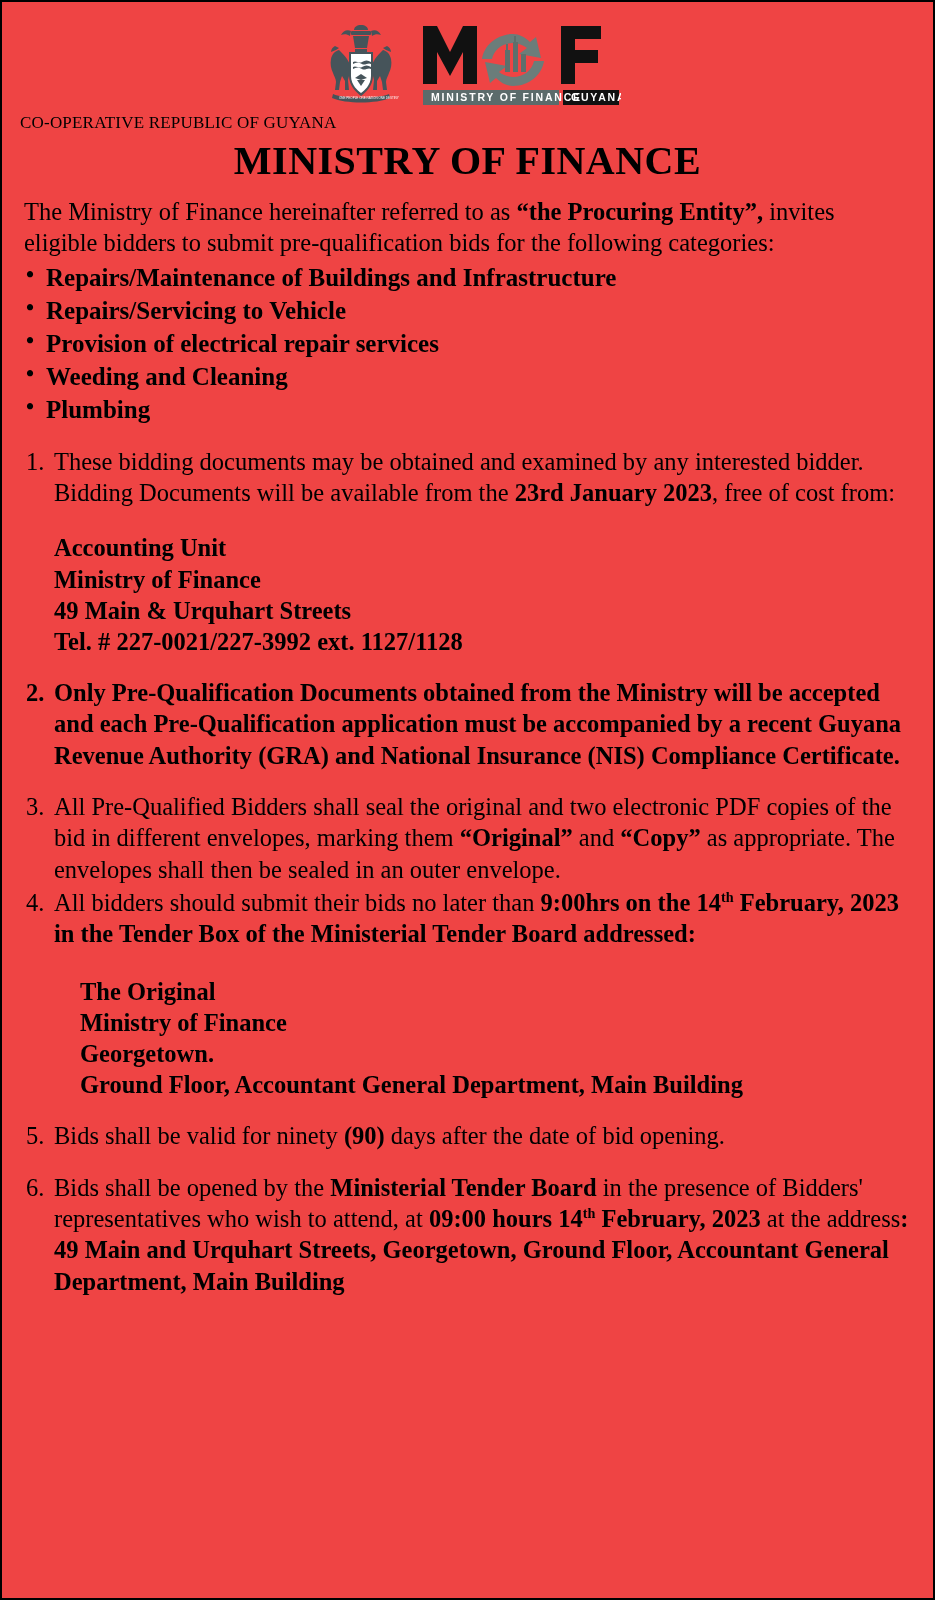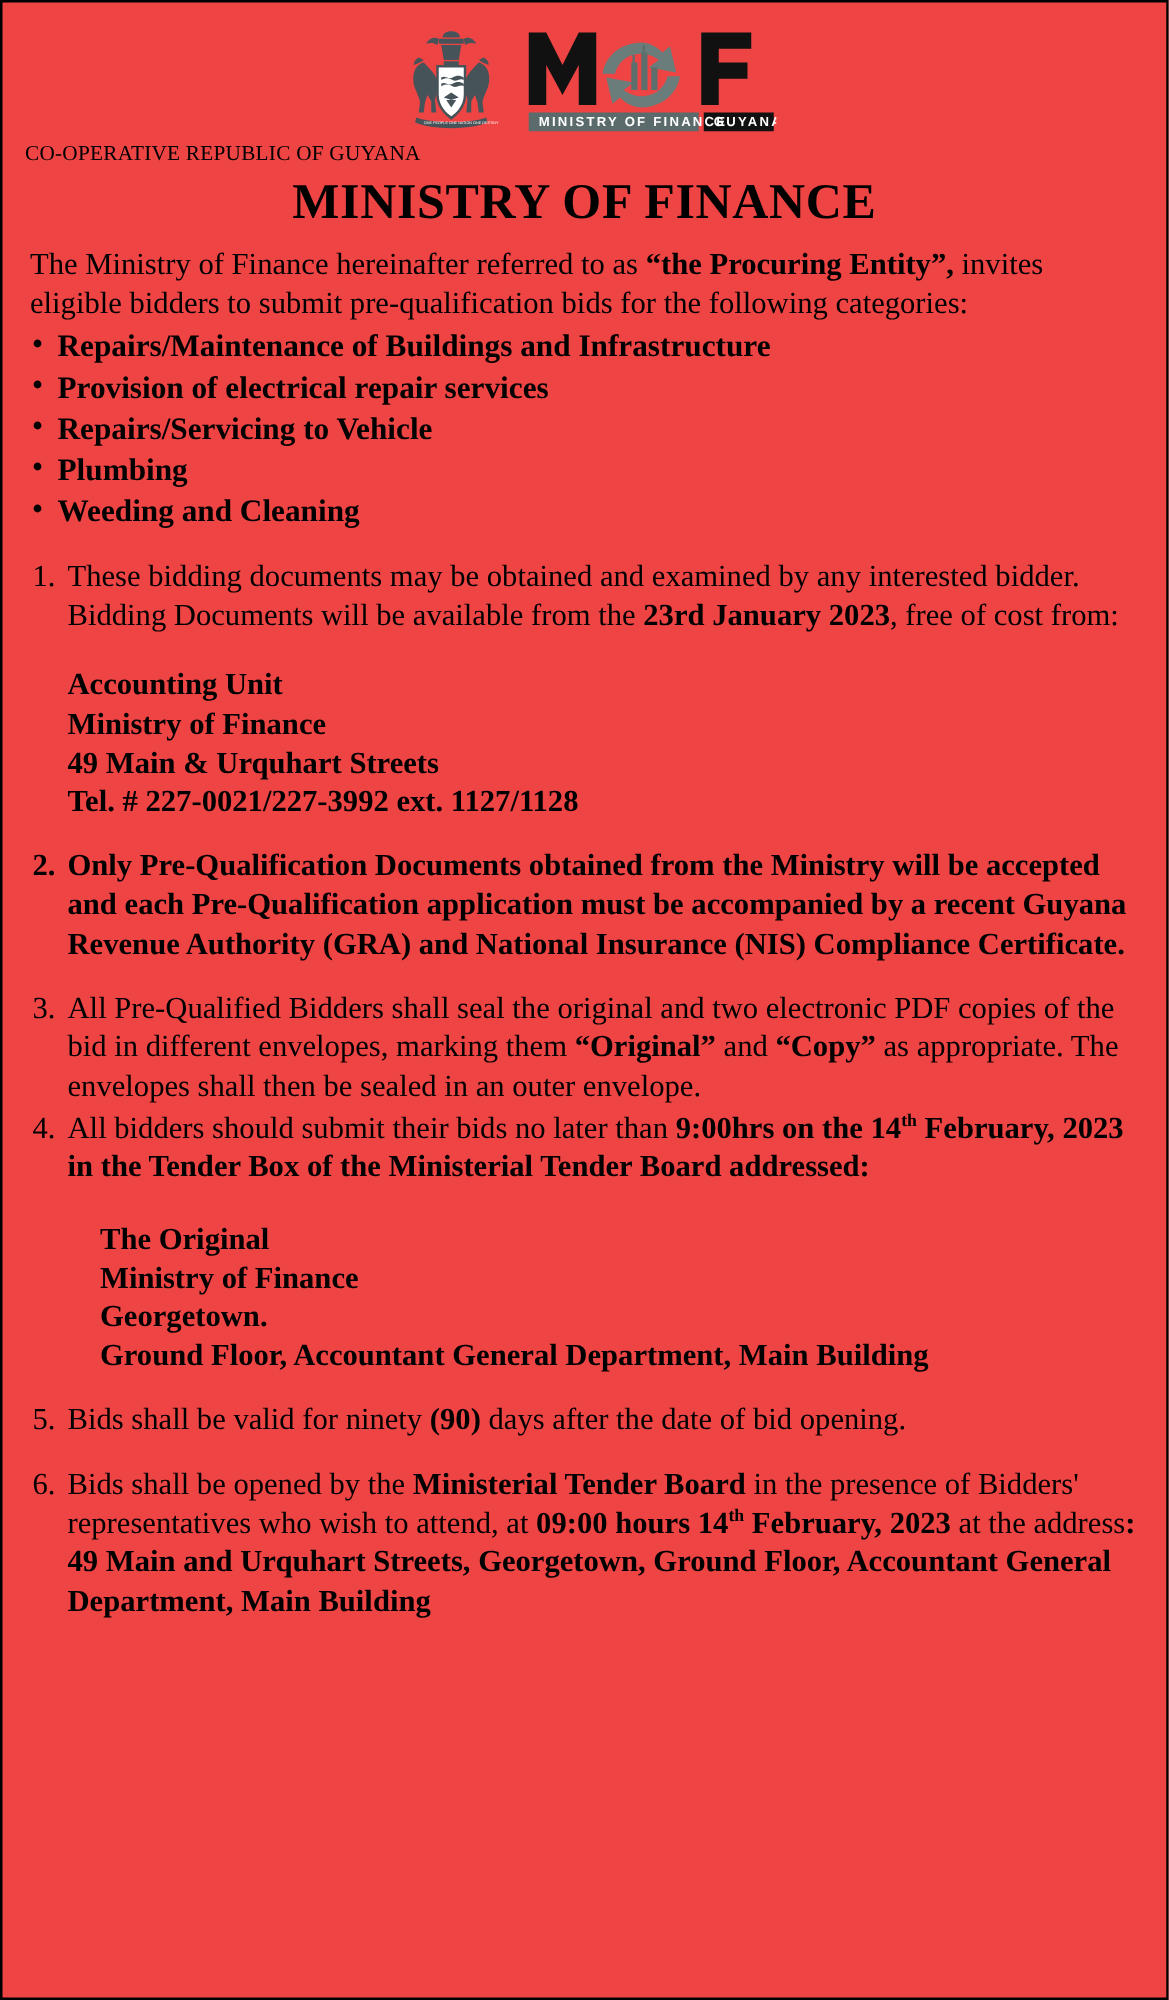--- a/index.html
+++ b/index.html
@@ -229,24 +229,24 @@
     <div class="body-wrap">
 
       <div class="intro">
         <p>
           <span>The Ministry of Finance hereinafter referred to as </span><b>“the Procuring Entity”,</b><span> invites eligible bidders to submit pre-qualification bids for the following categories:</span>
         </p>
       </div>
 
       <ul class="cats">
         <li>Repairs/Maintenance of Buildings and Infrastructure</li>
+        <li>Repairs/Servicing to Vehicle</li>
         <li>Provision of electrical repair services</li>
-        <li>Repairs/Servicing to Vehicle</li>
+        <li>Weeding and Cleaning</li>
         <li>Plumbing</li>
-        <li>Weeding and Cleaning</li>
       </ul>
 
       <ol class="clauses">
 
         <li>
           <span>These bidding documents may be obtained and examined by any interested bidder. Bidding Documents will be available from the </span><b>23rd January 2023</b><span>, free of cost from:</span>
 
           <div class="addr">
             <div>Accounting Unit</div>
             <div>Ministry of Finance</div>

